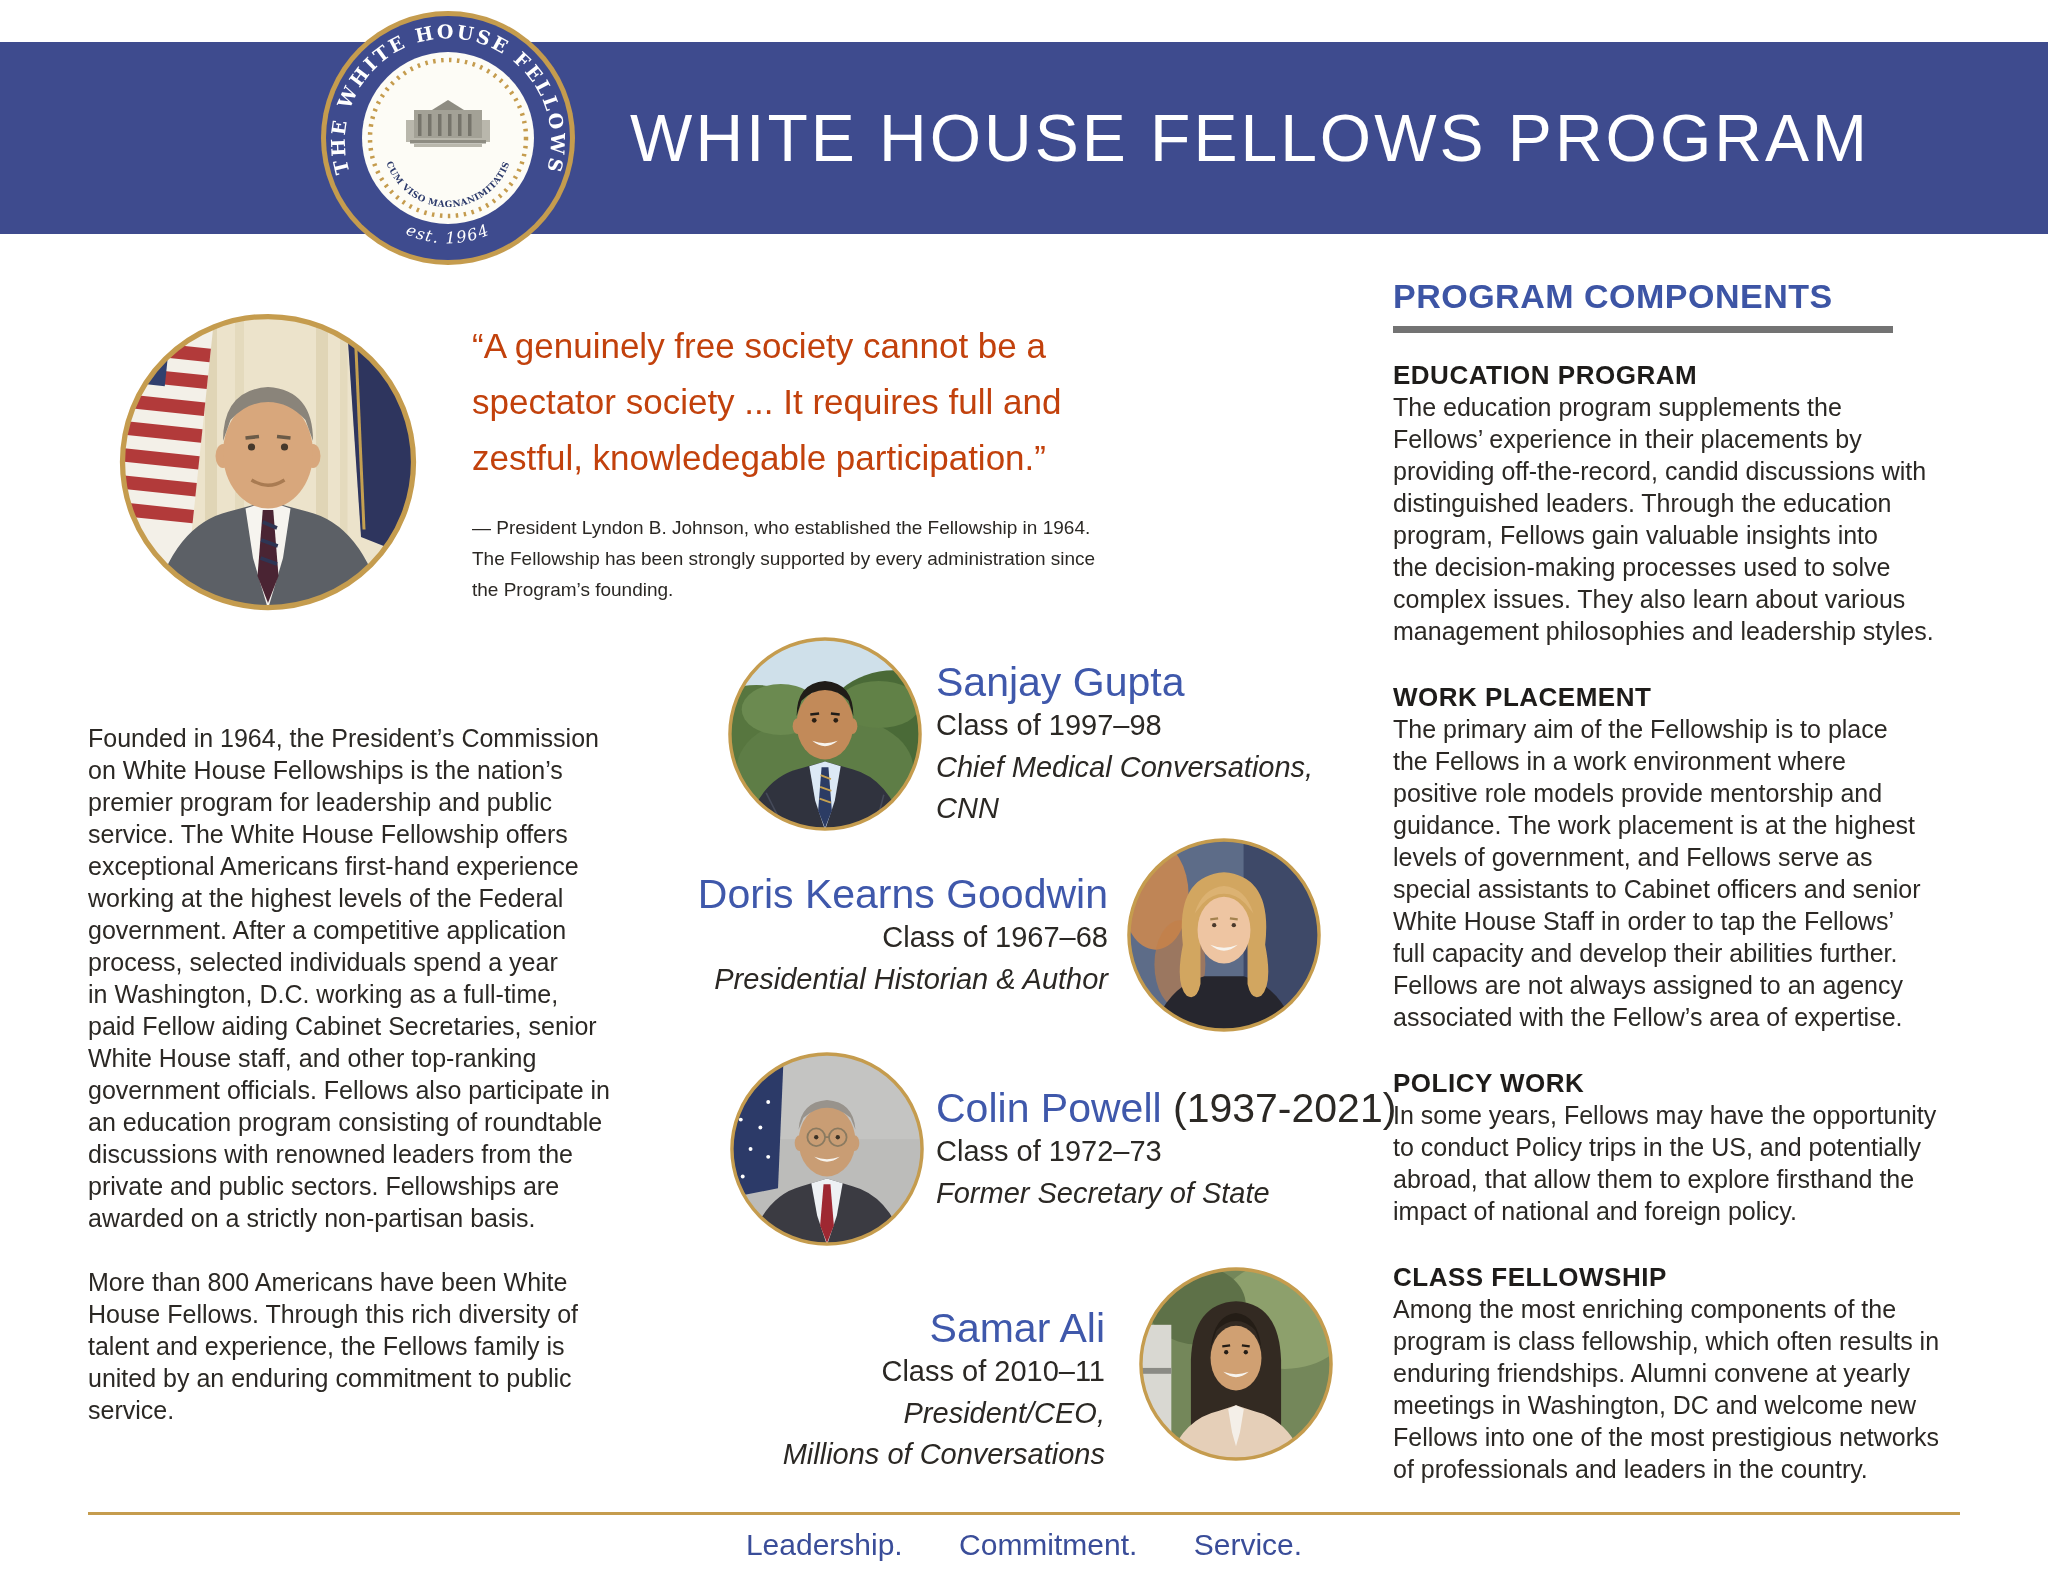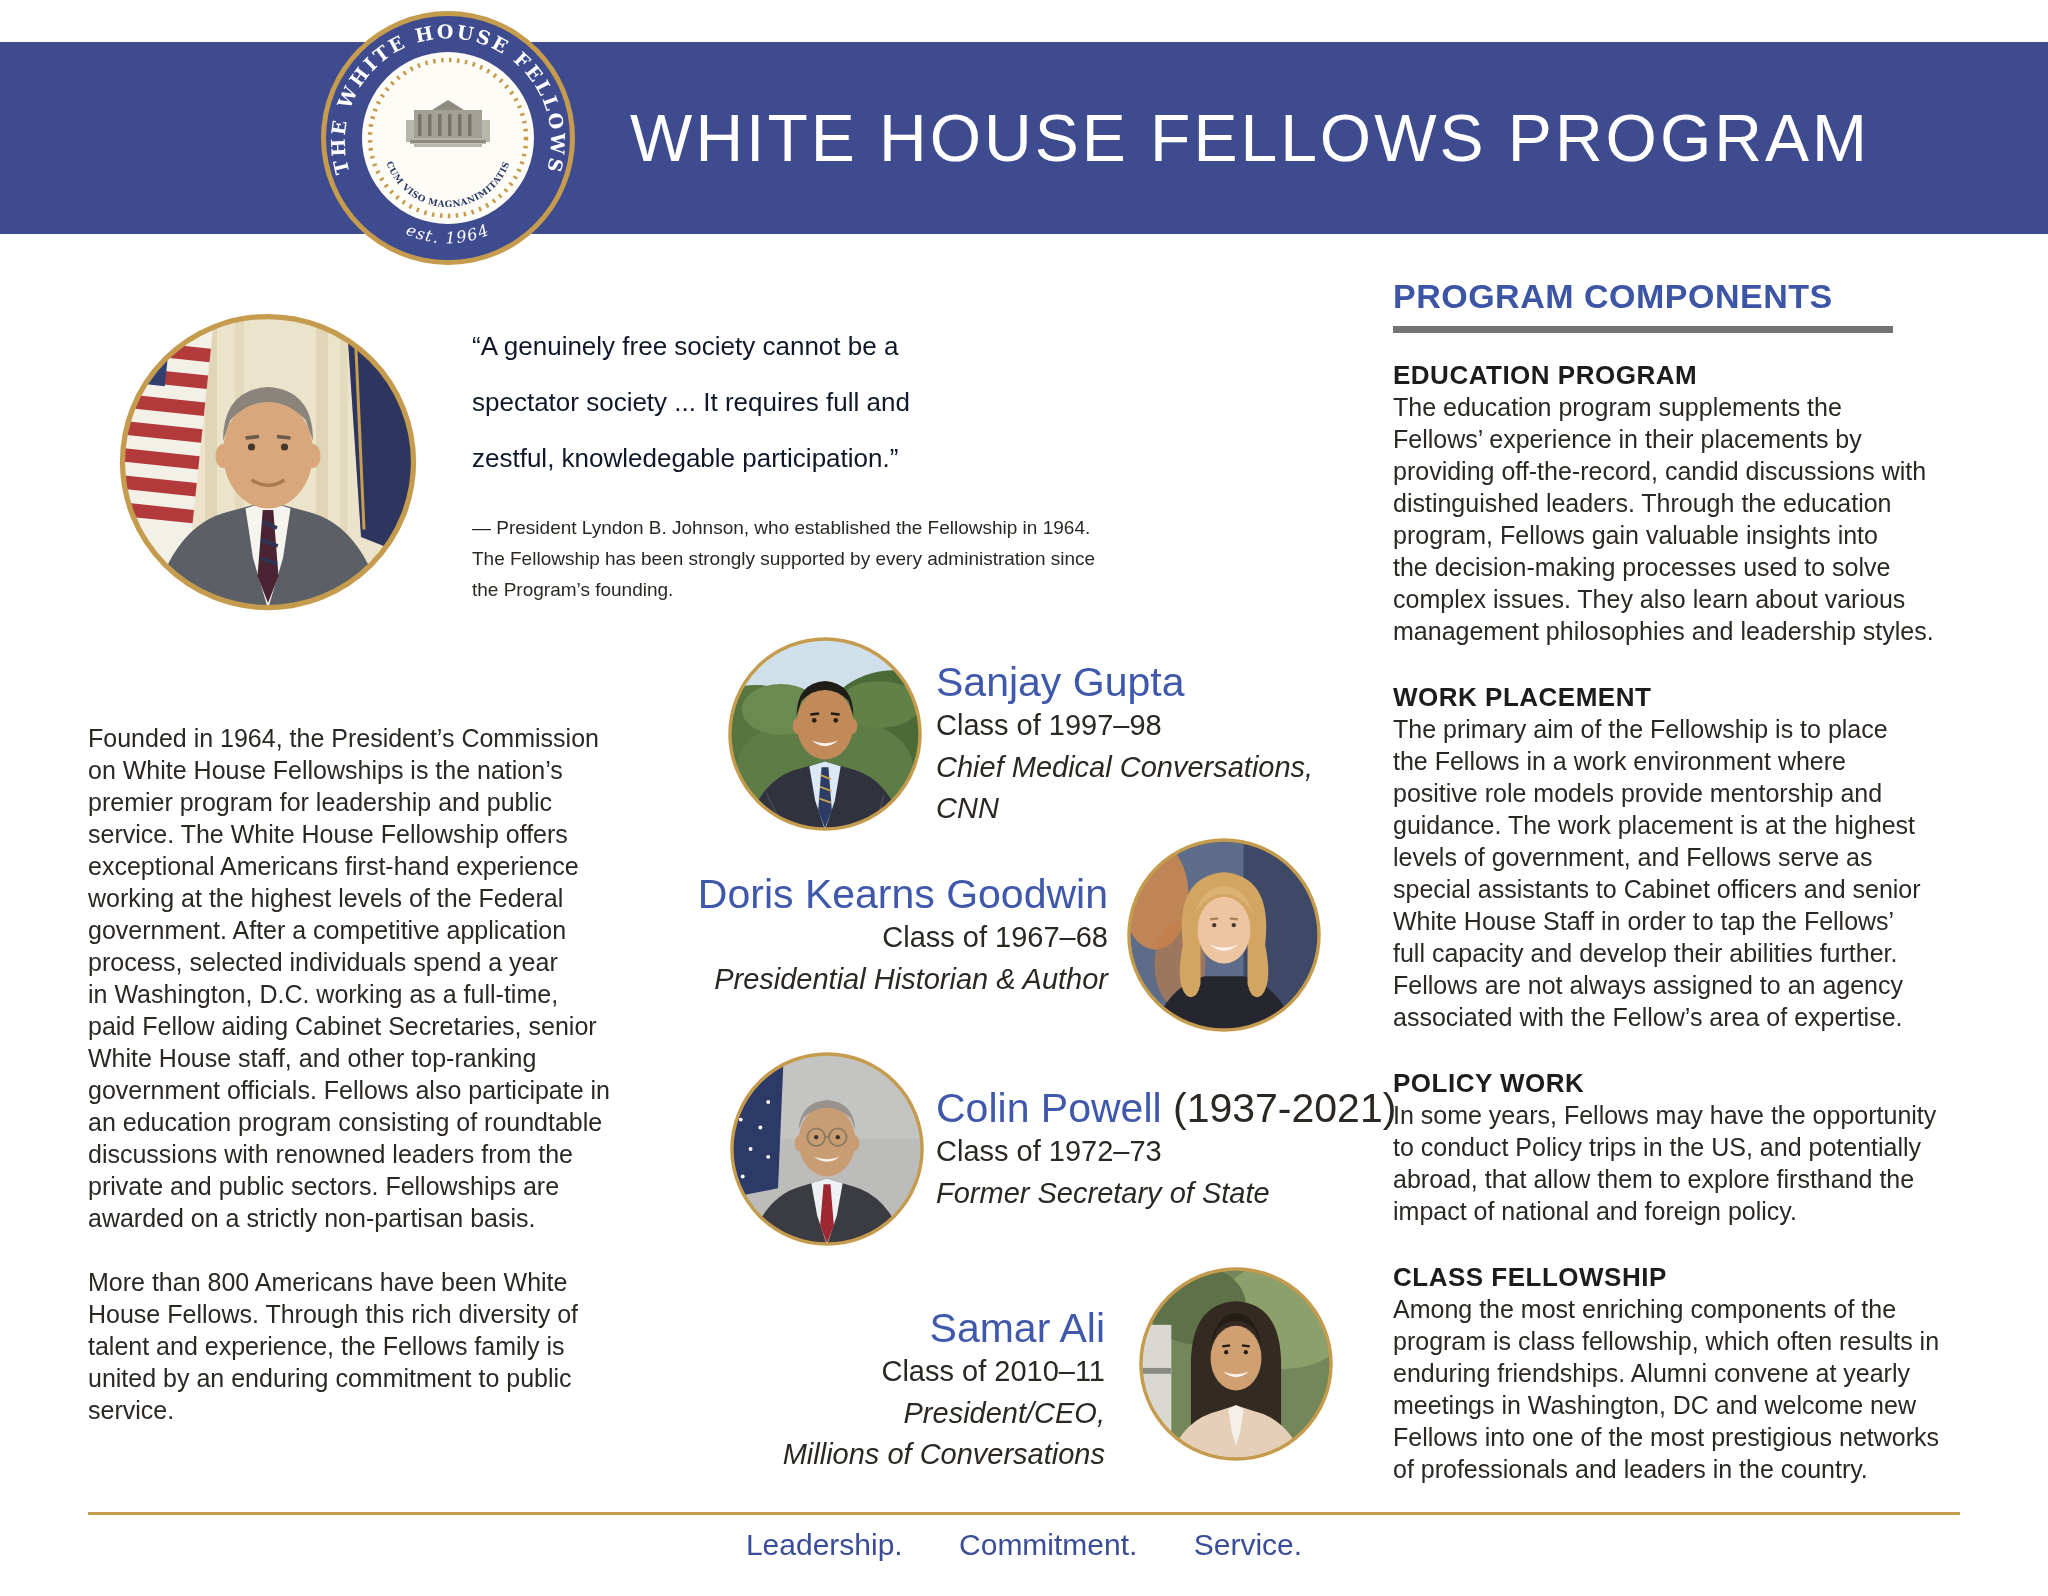--- a/index.html
+++ b/index.html
@@ -17,22 +17,22 @@
   
   .photo{position:absolute;}
   .photo svg{display:block;width:100%;height:100%;}
   .photo-lbj{left:118px;top:312px;width:300px;height:300px;}
   .photo-gupta{left:727px;top:636px;width:196px;height:196px;}
   .photo-doris{left:1126px;top:837px;width:196px;height:196px;}
   .photo-powell{left:729px;top:1051px;width:196px;height:196px;}
   .photo-samar{left:1138px;top:1266px;width:196px;height:196px;}
 
   
-  .quote{position:absolute;left:472px;top:318px;width:800px;font-size:26px;line-height:56px;
-         color:#0f172a;white-space:pre-line;}
+  .quote{position:absolute;left:472px;top:318px;width:800px;font-size:35px;line-height:56px;
+         color:#c2410c;white-space:pre-line;}
   .attribution{position:absolute;left:472px;top:512px;width:810px;font-size:19px;line-height:31px;
          color:#2b2824;white-space:pre-line;}
 
   
   .h2blue{margin:0;color:#3d55a5;font-size:34px;font-weight:700;letter-spacing:.5px;
           line-height:40px;padding-bottom:10px;border-bottom:7px solid #737373;}
 
   
   .overview{position:absolute;left:88px;top:694px;width:614px;}
   .overview .h2blue{width:552px;}

